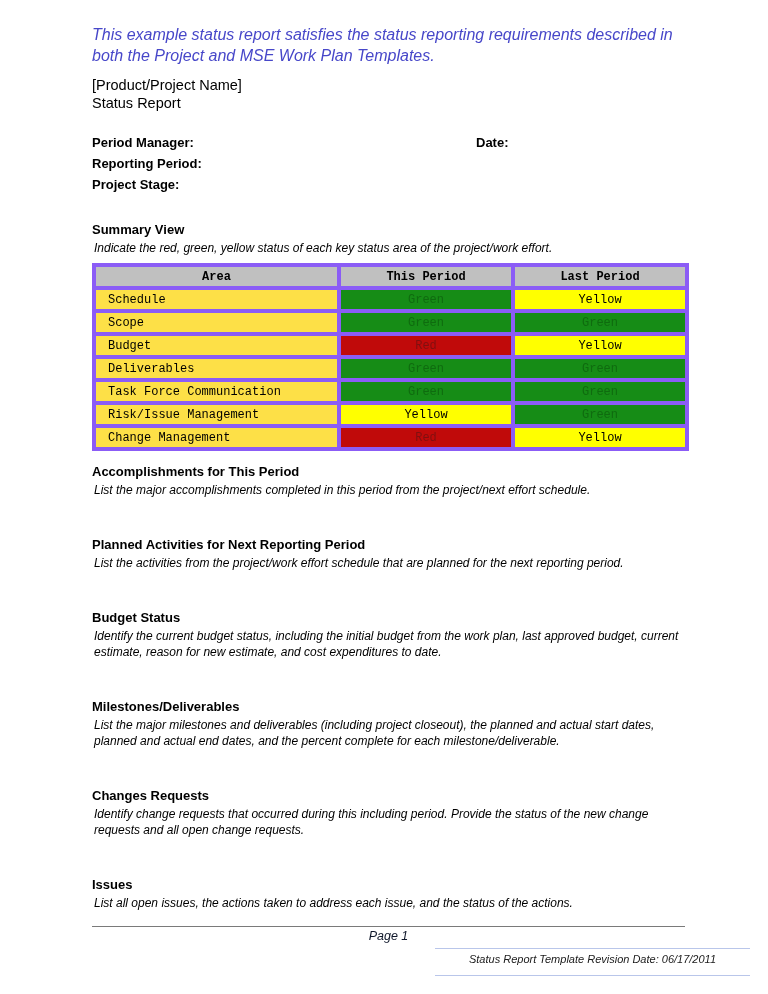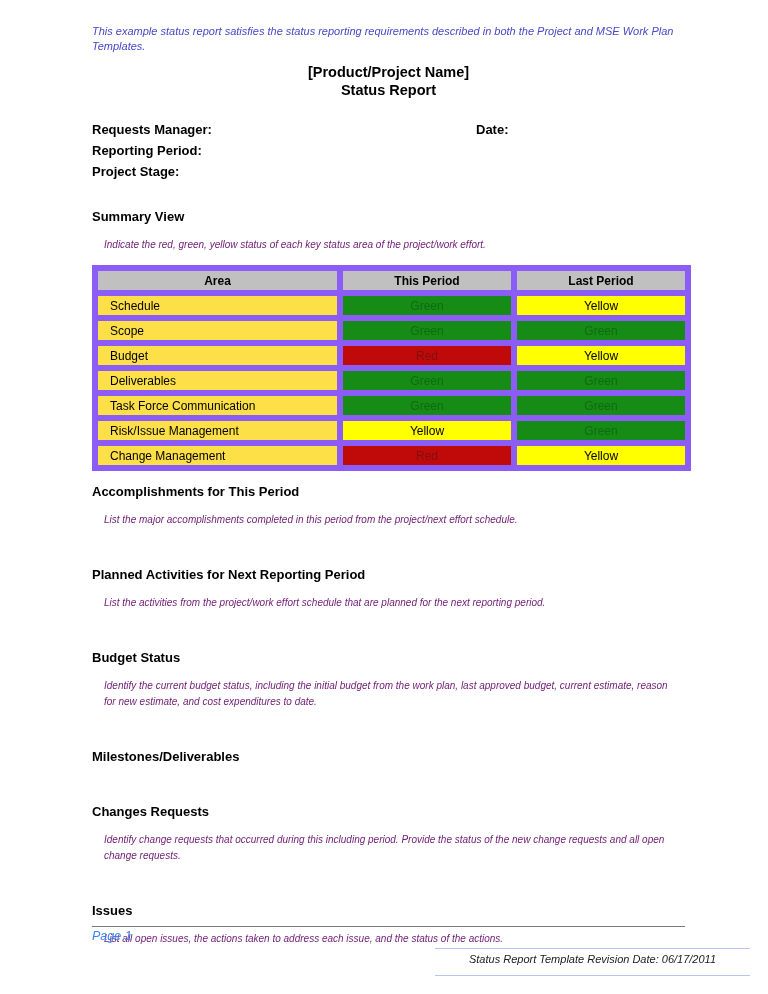--- a/index.html
+++ b/index.html
@@ -7,60 +7,60 @@
     width:768px; height:994px;
     background:#ffffff;
     font-family:"Liberation Sans", sans-serif;
     color:#000;
     position:relative;
     overflow:hidden;
   }
   .page { position:relative; padding:24px 83px 0 92px; width:593px; }
 
   .intro {
-    color:#4747c9; font-style:italic; font-size:11px; line-height:1.32;
+    color:#4747c9; font-style:italic; font-size:16px; line-height:1.32;
     margin:0 0 10px 0;
   }
   .doc-title {
-    text-align:center; font-weight:bold; font-size:14.5px; line-height:18px;
+    font-weight:normal; font-size:14.5px; line-height:18px;
     margin:0 0 20px 0;
   }
   .fields { font-weight:bold; font-size:13px; margin:0 0 26px 0; }
   .field-row { position:relative; line-height:21px; }
   .date-label { position:absolute; left:384px; top:0; }
 
   .sec-heading {
     font-weight:bold; font-size:13px; line-height:17px; margin:0 0 2px 0;
   }
   .instruction {
-    color:#701a75; font-style:italic; font-size:10px; line-height:16px; margin:12px;
+    color:#000000; font-style:italic; font-size:12px; line-height:16px; margin:2px;
   }
 
   table.summary {
     border-collapse:collapse; margin-top:7px; width:593px;
     font-size:12px; table-layout:fixed;
   }
   table.summary { border:2px solid #3a3a3a; }
   table.summary th, table.summary td {
-    border:6px solid #8b5cf6; padding:2px 12px; height:15px; overflow:hidden;
+    border:4px solid #8b5cf6; padding:2px 12px; height:15px; overflow:hidden;font-family:Liberation Mono, monospace;
   }
   table.summary th {
     background:#c0c0c0; font-weight:bold; text-align:center; font-size:12px;
   }
   td.area-cell { text-align:left; padding-left:7px; background:#fde047; }
   td.status-cell { text-align:center; font-weight:normal; }
 
   .summary-block { margin-bottom:12px; }
   .sec { margin-bottom:38px; }
   .sec:first-child { margin-top:12px; }
 
   .footer { position:absolute; left:92px; top:926px; width:593px; }
   .footer-rule { border:0; border-top:1px solid #7a7a7a; margin:0 0 2px 0; }
   .page-num {
-    font-style:italic; font-size:12.5px; color:#3b82f6; margin:0;
+    text-align:center; font-style:italic; font-size:12.5px; color:#0f172a; margin:0;
   }
   .revision-area { position:absolute; left:435px; top:948px; width:315px; }
   .rev-rule-top, .rev-rule-bottom {
     border:0; border-top:1px solid #b9c6ea; margin:0;
   }
   .revision-note {
     text-align:center; font-style:italic; font-size:11px; color:#1a1a1a;
     margin:4px 0 10px 0; white-space:nowrap;
   }
 </style>
@@ -71,21 +71,21 @@
 
   <p class="intro">This example status report satisfies the status reporting requirements described in both the Project and MSE Work Plan Templates.</p>
 
   <div class="doc-title">
     <div>[Product/Project Name]</div>
     <div>Status Report</div>
   </div>
 
   <div class="fields">
     <div class="field-row">
-      <span>Requests Manager:</span>
+      <span>Period Manager:</span>
       <span class="date-label">Date:</span>
     </div>
     <div class="field-row">
       <span>Reporting Period:</span>
     </div>
     <div class="field-row">
       <span>Project Stage:</span>
     </div>
   </div>
 
@@ -163,20 +163,21 @@
     <p class="instruction">List the activities from the project/work effort schedule that are planned for the next reporting period.</p>
   </section>
 
   <section class="sec">
     <h3 class="sec-heading">Budget Status</h3>
     <p class="instruction">Identify the current budget status, including the initial budget from the work plan, last approved budget, current estimate, reason for new estimate, and cost expenditures to date.</p>
   </section>
 
   <section class="sec">
     <h3 class="sec-heading">Milestones/Deliverables</h3>
+    <p class="instruction">List the major milestones and deliverables (including project closeout), the planned and actual start dates, planned and actual end dates, and the percent complete for each milestone/deliverable.</p>
   </section>
 
   <section class="sec">
     <h3 class="sec-heading">Changes Requests</h3>
     <p class="instruction">Identify change requests that occurred during this including period. Provide the status of the new change requests and all open change requests.</p>
   </section>
 
 
   <section class="sec">
     <h3 class="sec-heading">Issues</h3>

